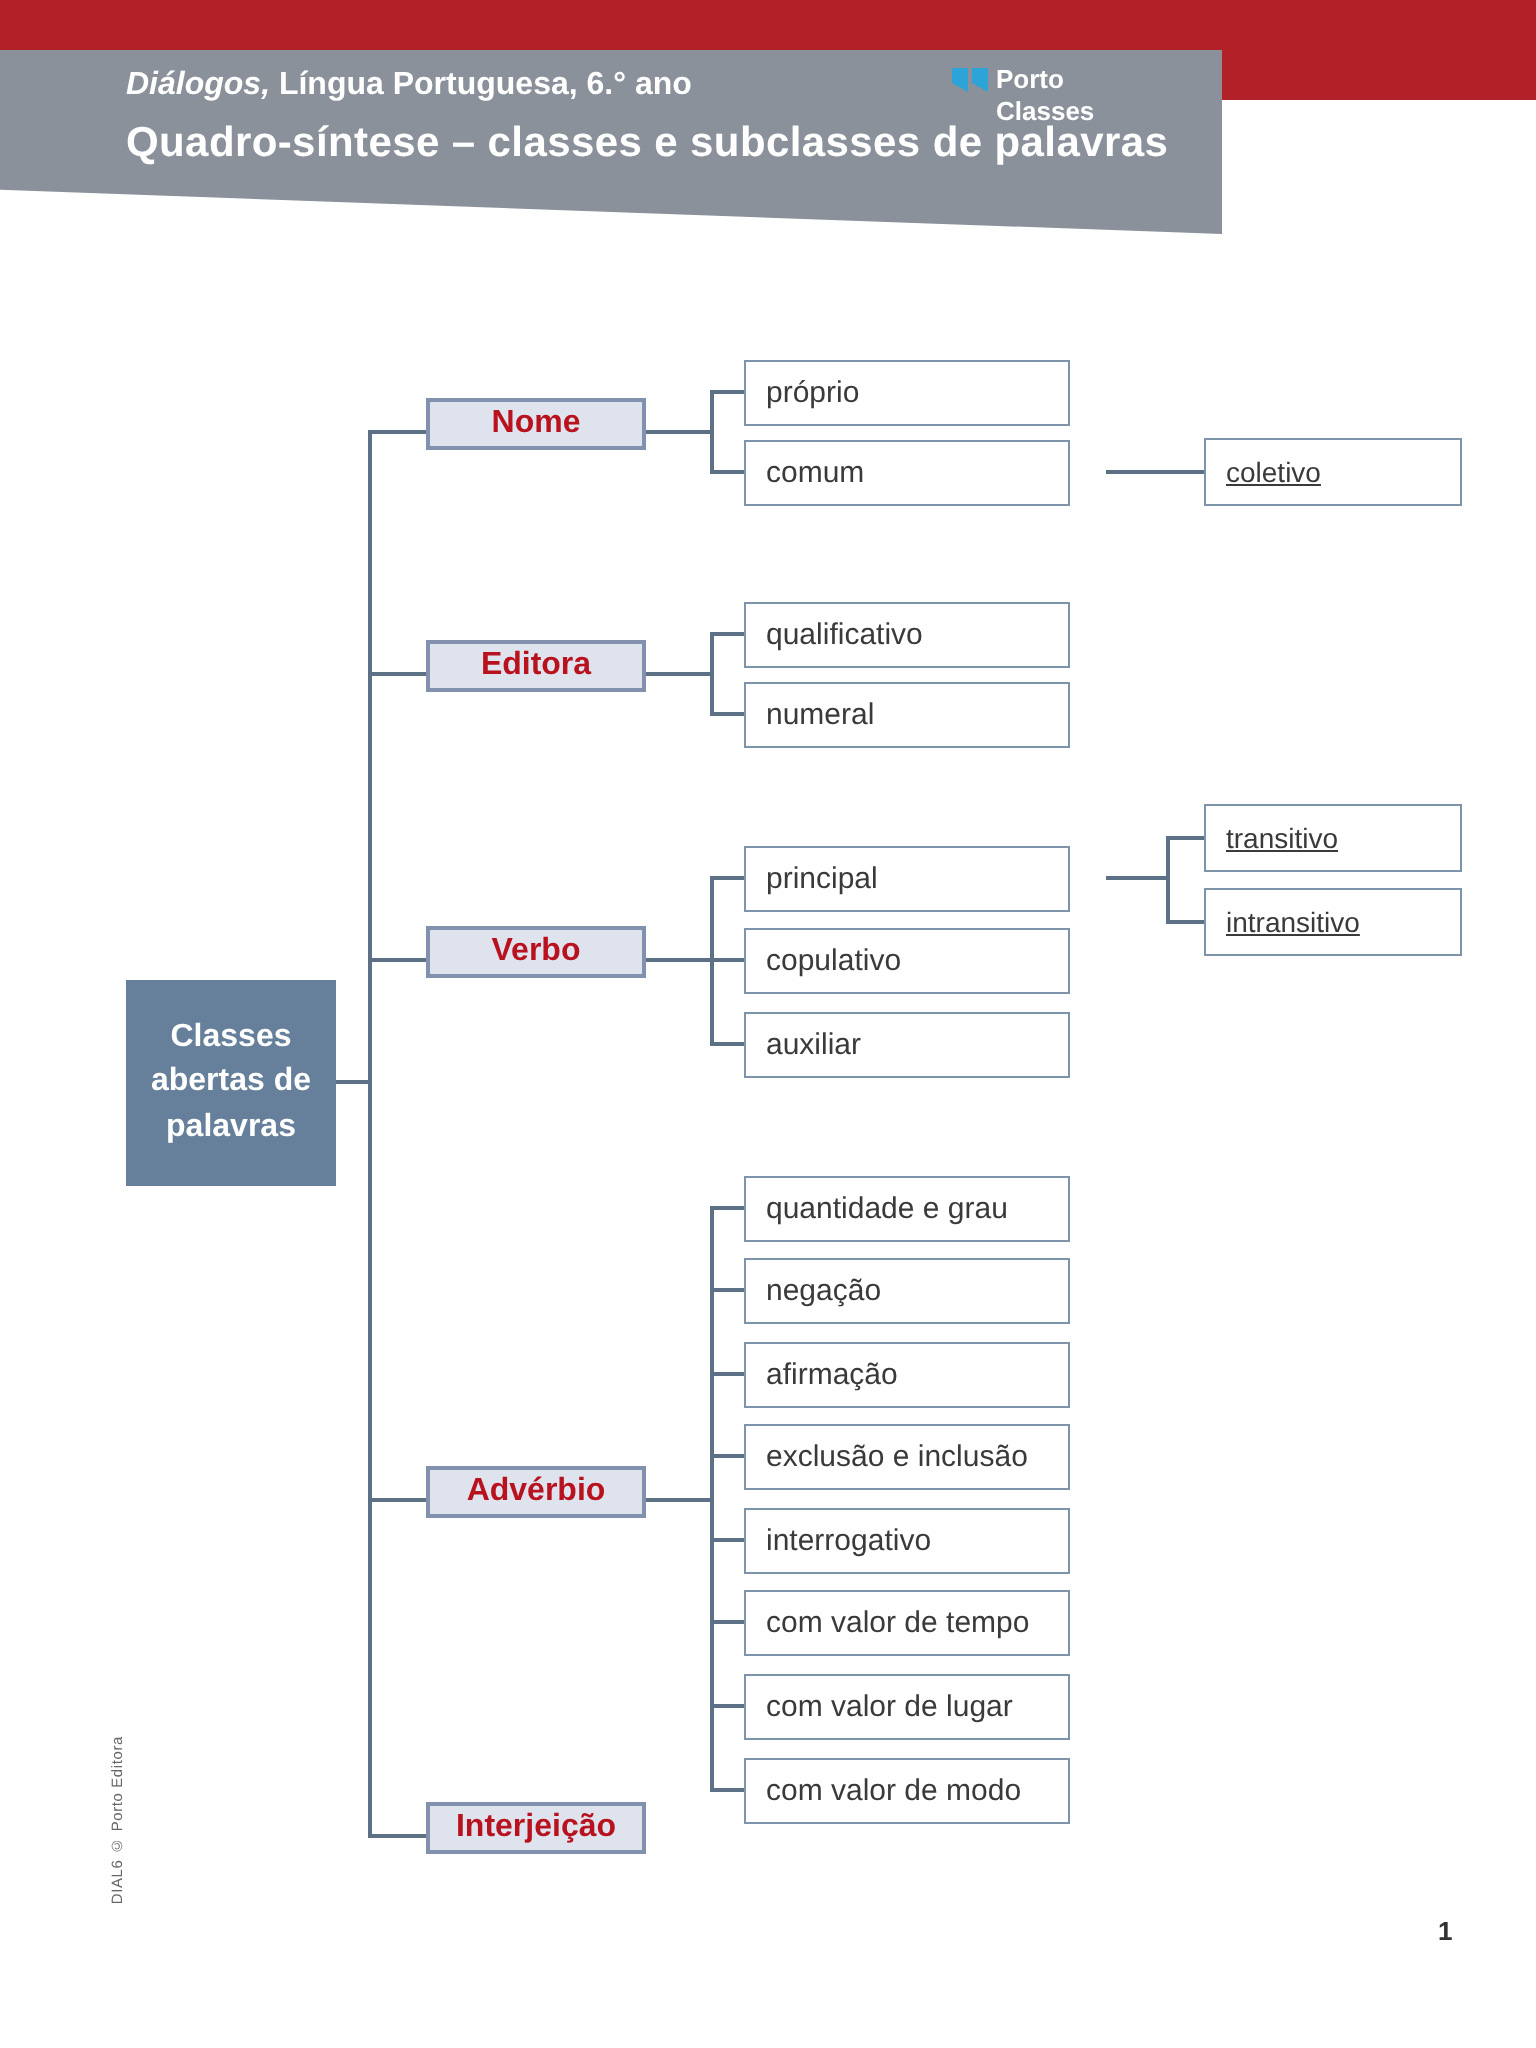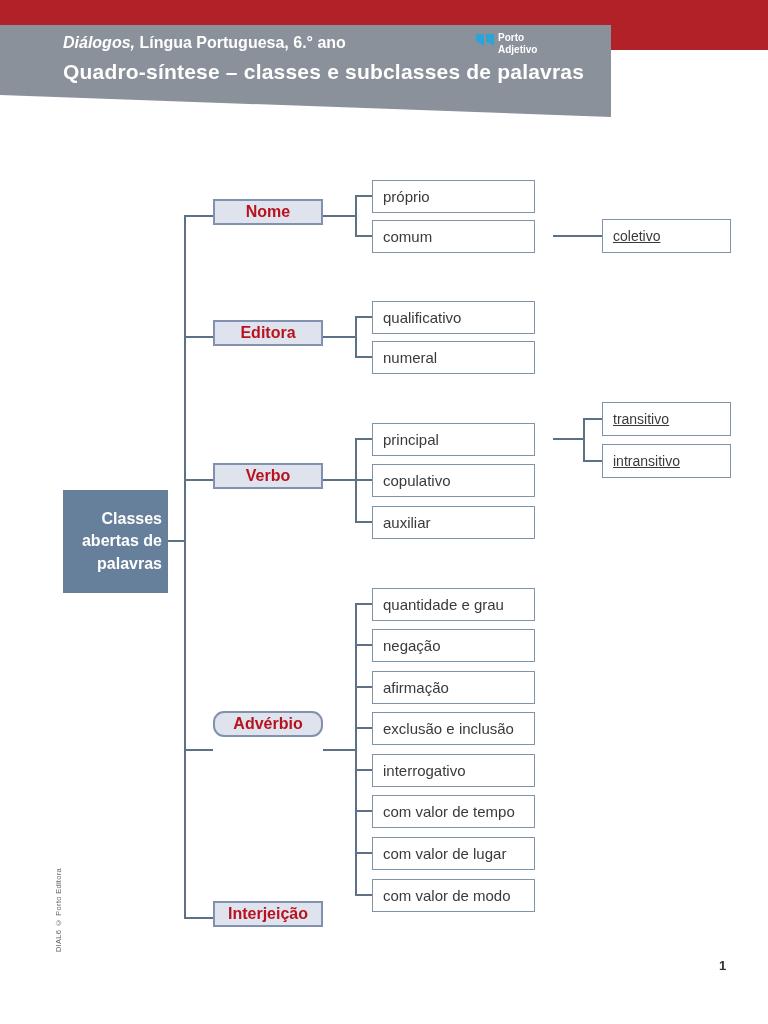--- a/index.html
+++ b/index.html
@@ -13,28 +13,28 @@
     position:absolute;left:0;top:25px;width:611px;height:92px;background:#8b919b;
     clip-path:polygon(0 0,100% 0,100% 100%,0 76%);
   }
   .meta{position:absolute;left:63px;top:9px;color:#fff;font-size:16px;font-weight:bold;white-space:nowrap;}
   .meta .it{font-style:italic;}
   .page-title{position:absolute;left:63px;top:35px;color:#fff;font-size:21px;font-weight:bold;white-space:nowrap;letter-spacing:.2px;}
   .logo{position:absolute;left:476px;top:7px;display:flex;align-items:flex-start;gap:4px;}
   .logo-mark{display:flex;gap:2px;margin-top:2px;}
   .logo-mark i{display:block;width:8px;height:12px;background:#2da4d8;
     clip-path:polygon(0 0,100% 0,100% 100%,0 62%);}
-  .logo-text{color:#fff;font-size:10px;font-weight:bold;line-height:1.2;}
+  .logo-text{color:#fff;font-size:13px;font-weight:bold;line-height:1.2;}
   
   .hline,.vline{position:absolute;background:#5d7186;}
   .hline{height:2px;}
   .vline{width:2px;}
   .root-box{
     position:absolute;left:63px;top:490px;width:105px;height:103px;background:#66809b;
-    color:#fff;font-weight:bold;font-size:16px;line-height:1.4;text-align:right;
+    color:#fff;font-weight:bold;font-size:16px;line-height:1.4;text-align:center;
     display:flex;align-items:center;justify-content:center;padding:0 6px;box-sizing:border-box;
   }
   .class-box{
     position:absolute;left:213px;width:110px;height:26px;background:#dfe3ed;
     border:2px solid #8292ae;box-sizing:border-box;color:#b8121f;font-weight:bold;font-size:16px;
     display:flex;align-items:center;justify-content:center;
   }
   .sub-box{
     position:absolute;left:372px;width:163px;height:33px;background:#fff;
     border:1.5px solid #7e94ab;box-sizing:border-box;color:#3a3a3a;font-size:15px;
@@ -58,21 +58,21 @@
 <div class="red-band"></div>
 <div class="banner">
   <div class="meta"><span class="it">Diálogos,</span><span> Língua Portuguesa, 6.° ano</span></div>
   <div class="logo">
     <span class="logo-mark">
         <i></i>
         <i></i>
       </span>
     <span class="logo-text">
       <span>Porto</span><br>
-      <span>Adjetivo</span>
+      <span>Classes</span>
     </span>
   </div>
   <div class="page-title">Quadro-síntese – classes e subclasses de palavras</div>
 </div>
 
 <div class="vline" style="left:184px;top:215px;height:704px;"></div>
 <div class="hline" style="left:168px;top:540px;width:16px;"></div>
 <div class="hline" style="left:184px;top:215px;width:29px;"></div>
 <div class="hline" style="left:184px;top:336px;width:29px;"></div>
 <div class="hline" style="left:184px;top:479px;width:29px;"></div>
@@ -109,21 +109,21 @@
 <div class="hline" style="left:355px;top:769px;width:17px;"></div>
 <div class="hline" style="left:355px;top:810px;width:17px;"></div>
 <div class="hline" style="left:355px;top:852px;width:17px;"></div>
 <div class="hline" style="left:355px;top:894px;width:17px;"></div>
 
 <div class="root-box">Classes abertas de palavras</div>
 
 <div class="class-box" style="top:199px;">Nome</div>
 <div class="class-box" style="top:320px;">Editora</div>
 <div class="class-box" style="top:463px;">Verbo</div>
-<div class="class-box" style="top:711px;border-radius:11px;">Advérbio</div>
+<div class="class-box" style="top:733px;">Advérbio</div>
 <div class="class-box" style="top:901px;">Interjeição</div>
 
 <div class="sub-box" style="top:180px;">próprio</div>
 <div class="sub-box" style="top:220px;">comum</div>
 <div class="gc-box" style="top:219px;">coletivo</div>
 
 <div class="sub-box" style="top:301px;">qualificativo</div>
 <div class="sub-box" style="top:341px;">numeral</div>
 
 <div class="sub-box" style="top:423px;">principal</div>

